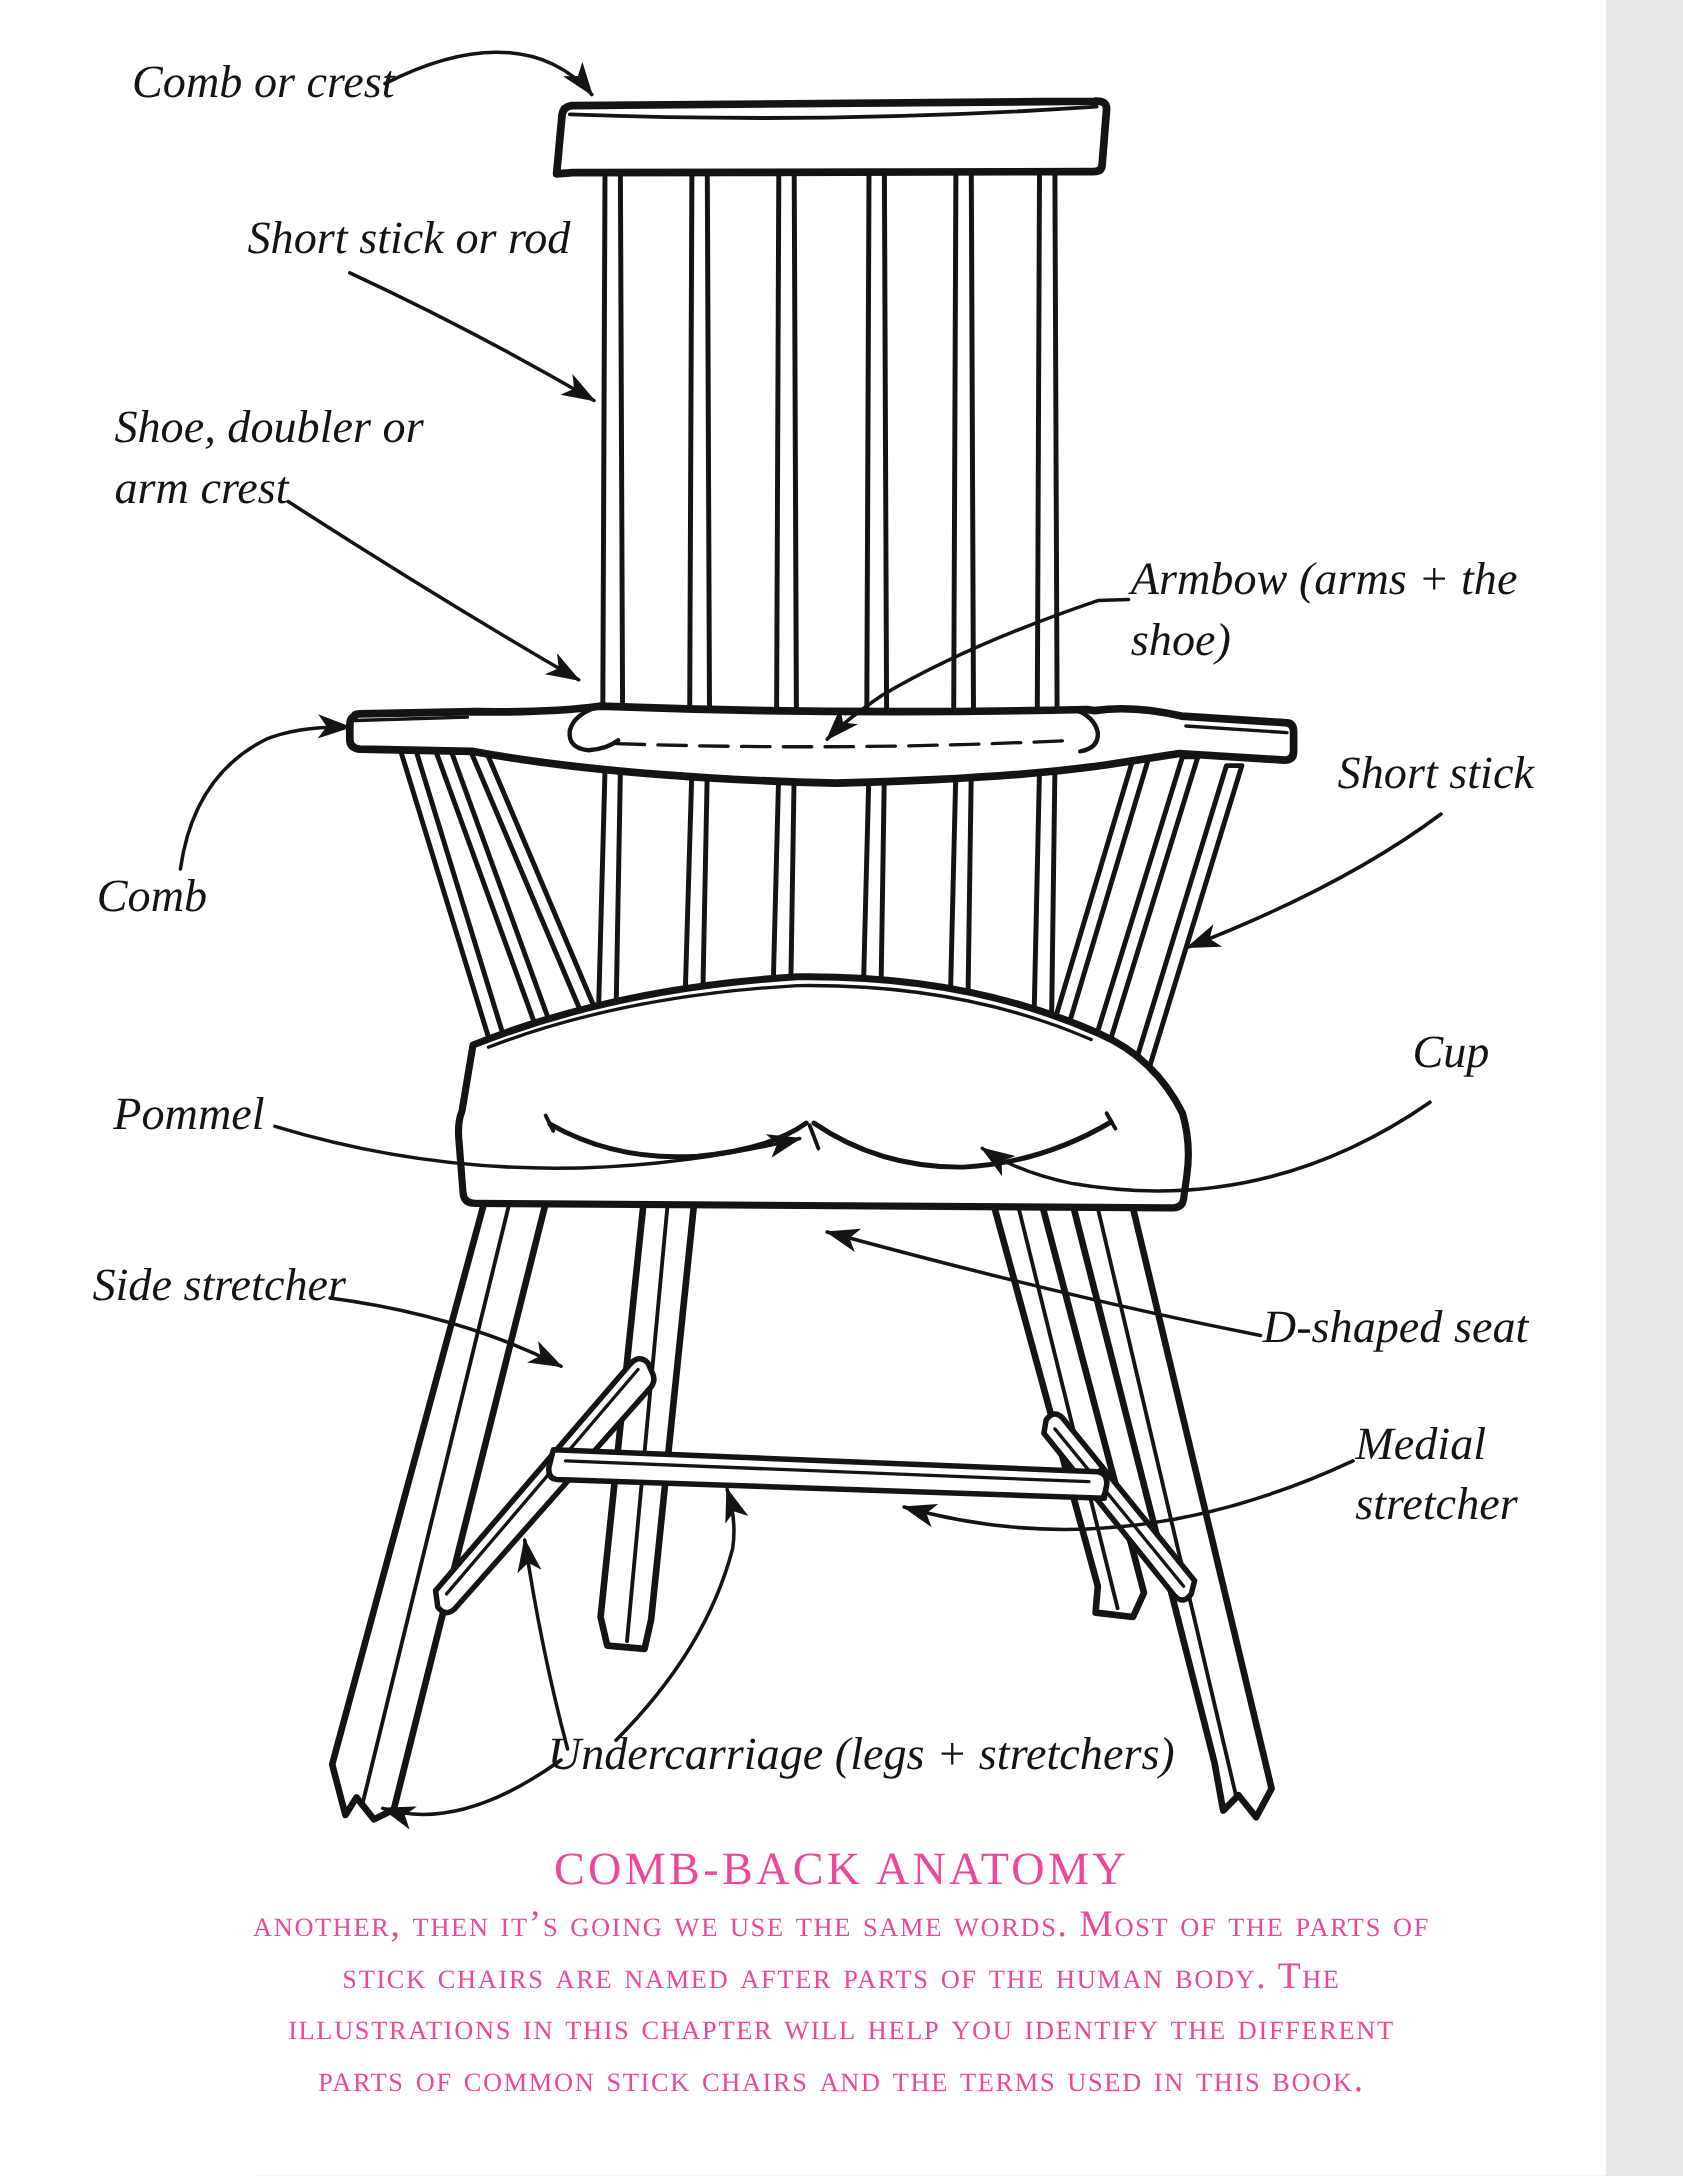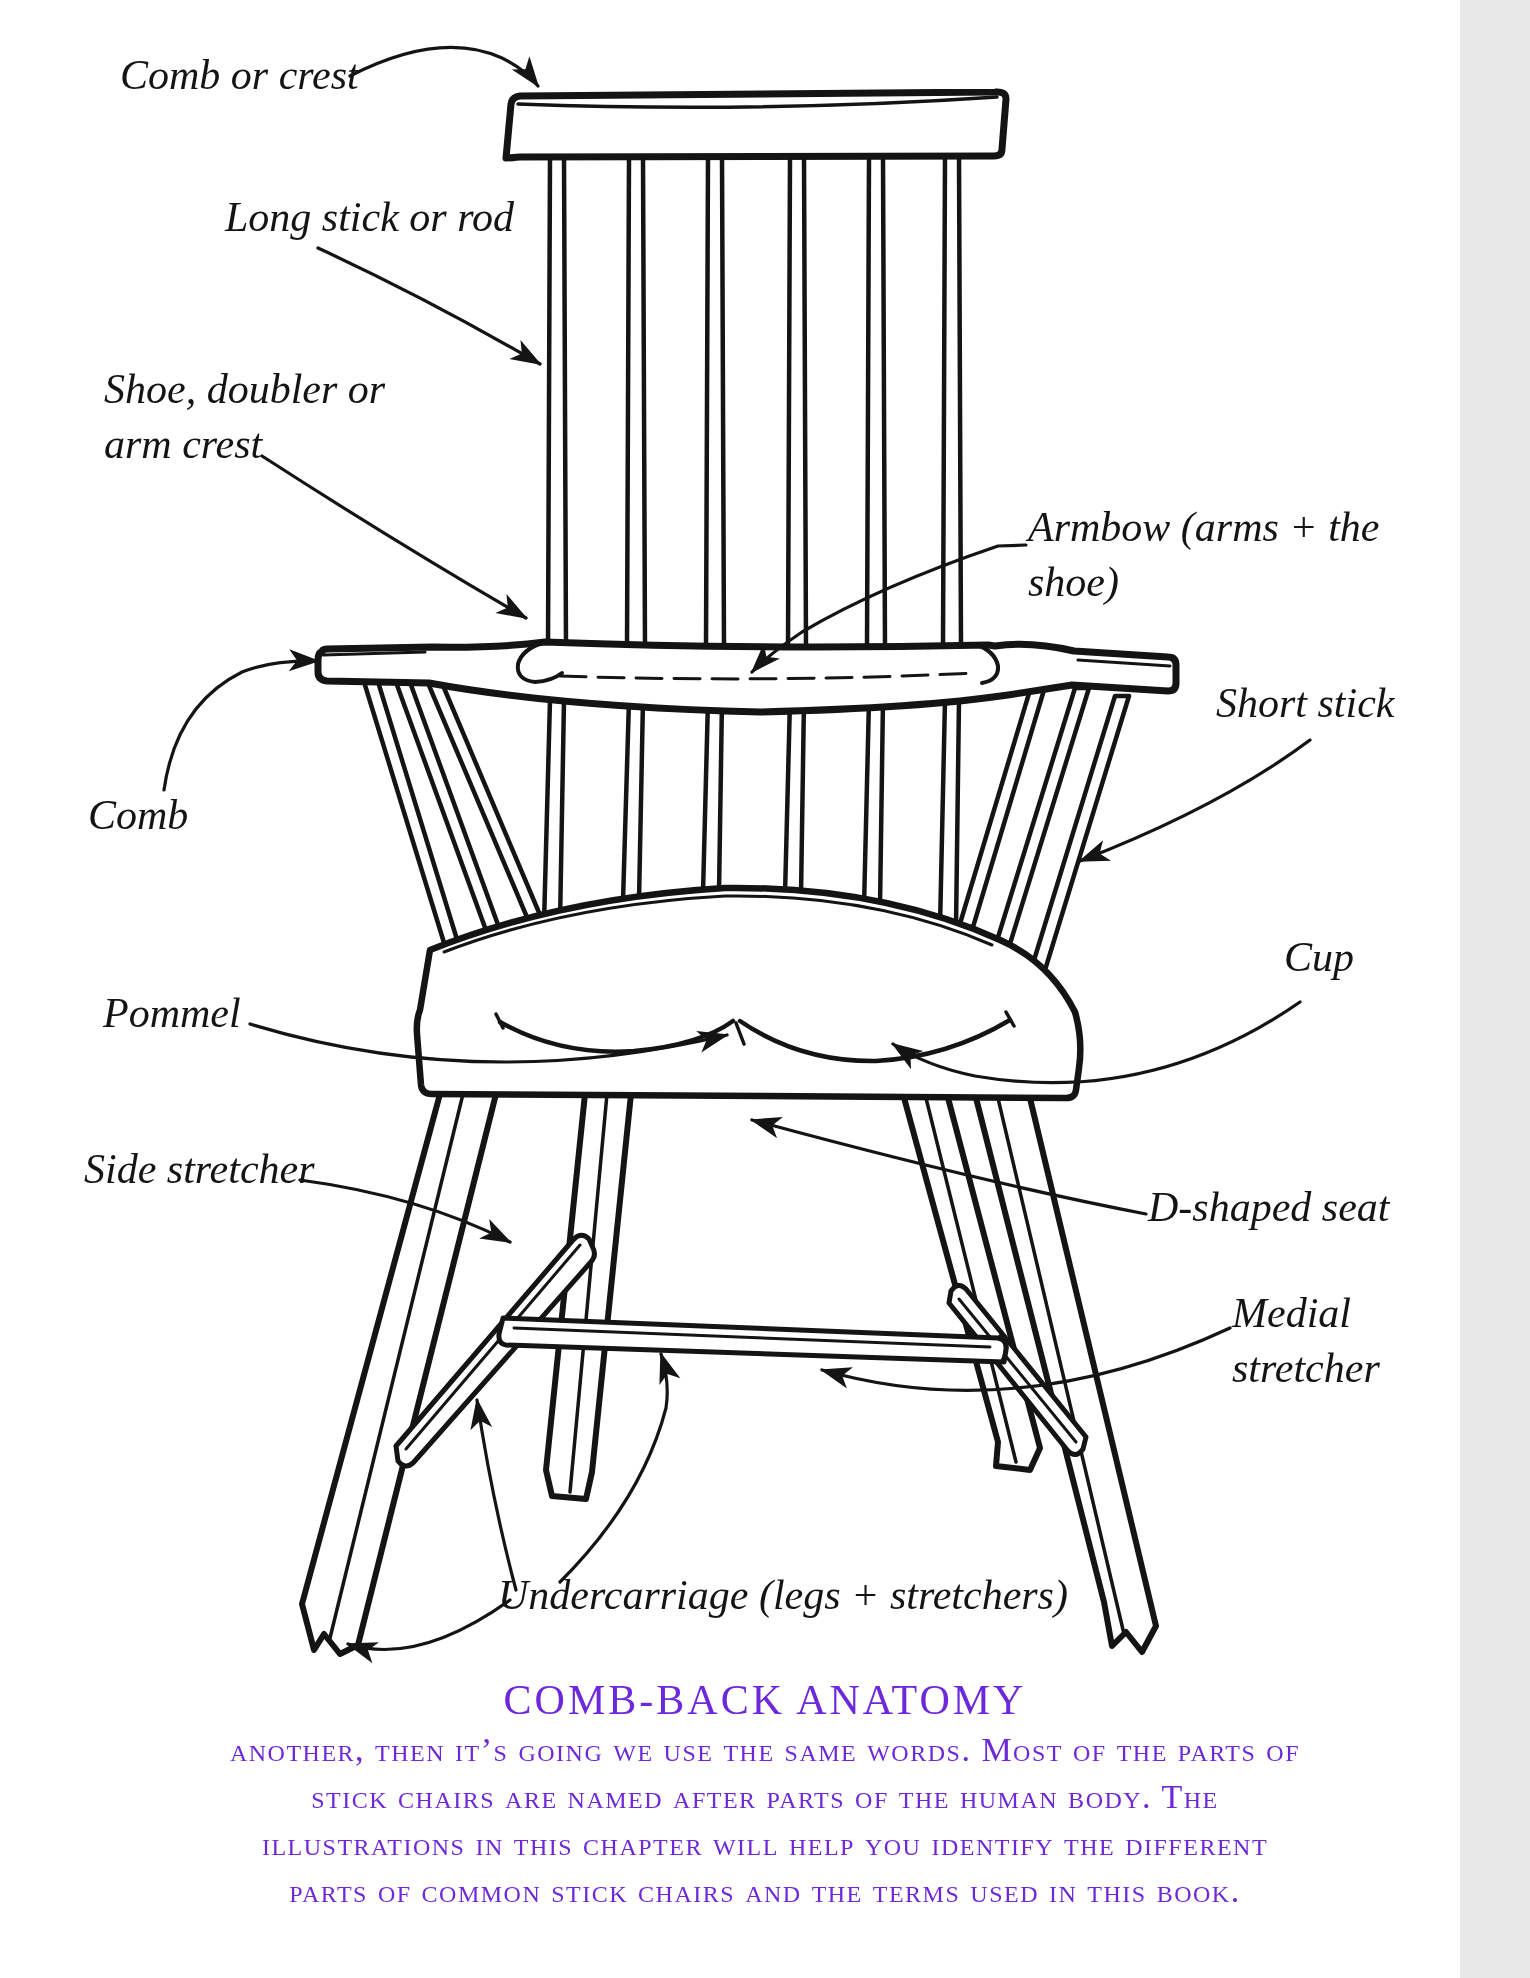--- a/index.html
+++ b/index.html
@@ -1,21 +1,21 @@
 <!DOCTYPE html>
 <html><head>
 <meta charset="utf-8">
 <style>
   html,body{margin:0;padding:0;background:#e8e8e8;}
   #page{position:relative;width:1460px;height:1978px;background:#ffffff;overflow:hidden;
         font-family:"Liberation Serif",serif;}
   #art{position:absolute;left:0;top:0;}
   .label{position:absolute;font-family:"Liberation Serif",serif;font-style:italic;
          font-size:42px;line-height:1.3;color:#141414;white-space:pre-line;}
-  .caption{position:absolute;left:0;width:1530px;text-align:center;color:#6d28d9;}
+  .caption{position:absolute;left:0;width:1530px;text-align:center;color:#ec4899;}
   #cap-title{top:1676px;font-size:42px;letter-spacing:3px;}
   #cap-body{top:1726px;font-size:34px;line-height:47px;font-variant:small-caps;letter-spacing:1.5px;}
 </style>
 </head>
 <body>
 
 <div id="page">
 
   <svg id="art" width="1530" height="1978" viewBox="0 0 1530 1978">
     <defs>
@@ -114,21 +114,21 @@
         <path marker-end="url(#ah)" d="M300,1180 Q420,1196 510,1242"></path>
         <path marker-end="url(#ah)" d="M1230,1328 Q1020,1426 822,1370"></path>
         <path marker-end="url(#ah)" d="M510,1600 Q418,1666 348,1644"></path>
         <path marker-end="url(#ah)" d="M516,1590 Q492,1500 477,1400"></path>
         <path marker-end="url(#ah)" d="M560,1582 Q642,1500 666,1408 Q670,1382 661,1354"></path>
       </g>
     </g>
   </svg>
 
   <div class="label" style="left:120px;top:48px;">Comb or crest</div>
-  <div class="label" style="left:225px;top:190px;">Long stick or rod</div>
+  <div class="label" style="left:225px;top:190px;">Short stick or rod</div>
   <div class="label" style="left:104px;top:362px;">Shoe, doubler or
 arm crest</div>
   <div class="label" style="left:1028px;top:500px;">Armbow (arms + the shoe)</div>
   <div class="label" style="left:1216px;top:676px;">Short stick</div>
   <div class="label" style="left:88px;top:788px;">Comb</div>
   <div class="label" style="left:1284px;top:930px;">Cup</div>
   <div class="label" style="left:103px;top:986px;">Pommel</div>
   <div class="label" style="left:1148px;top:1180px;">D-shaped seat</div>
   <div class="label" style="left:84px;top:1142px;">Side stretcher</div>
   <div class="label" style="left:498px;top:1568px;">Undercarriage (legs + stretchers)</div>

